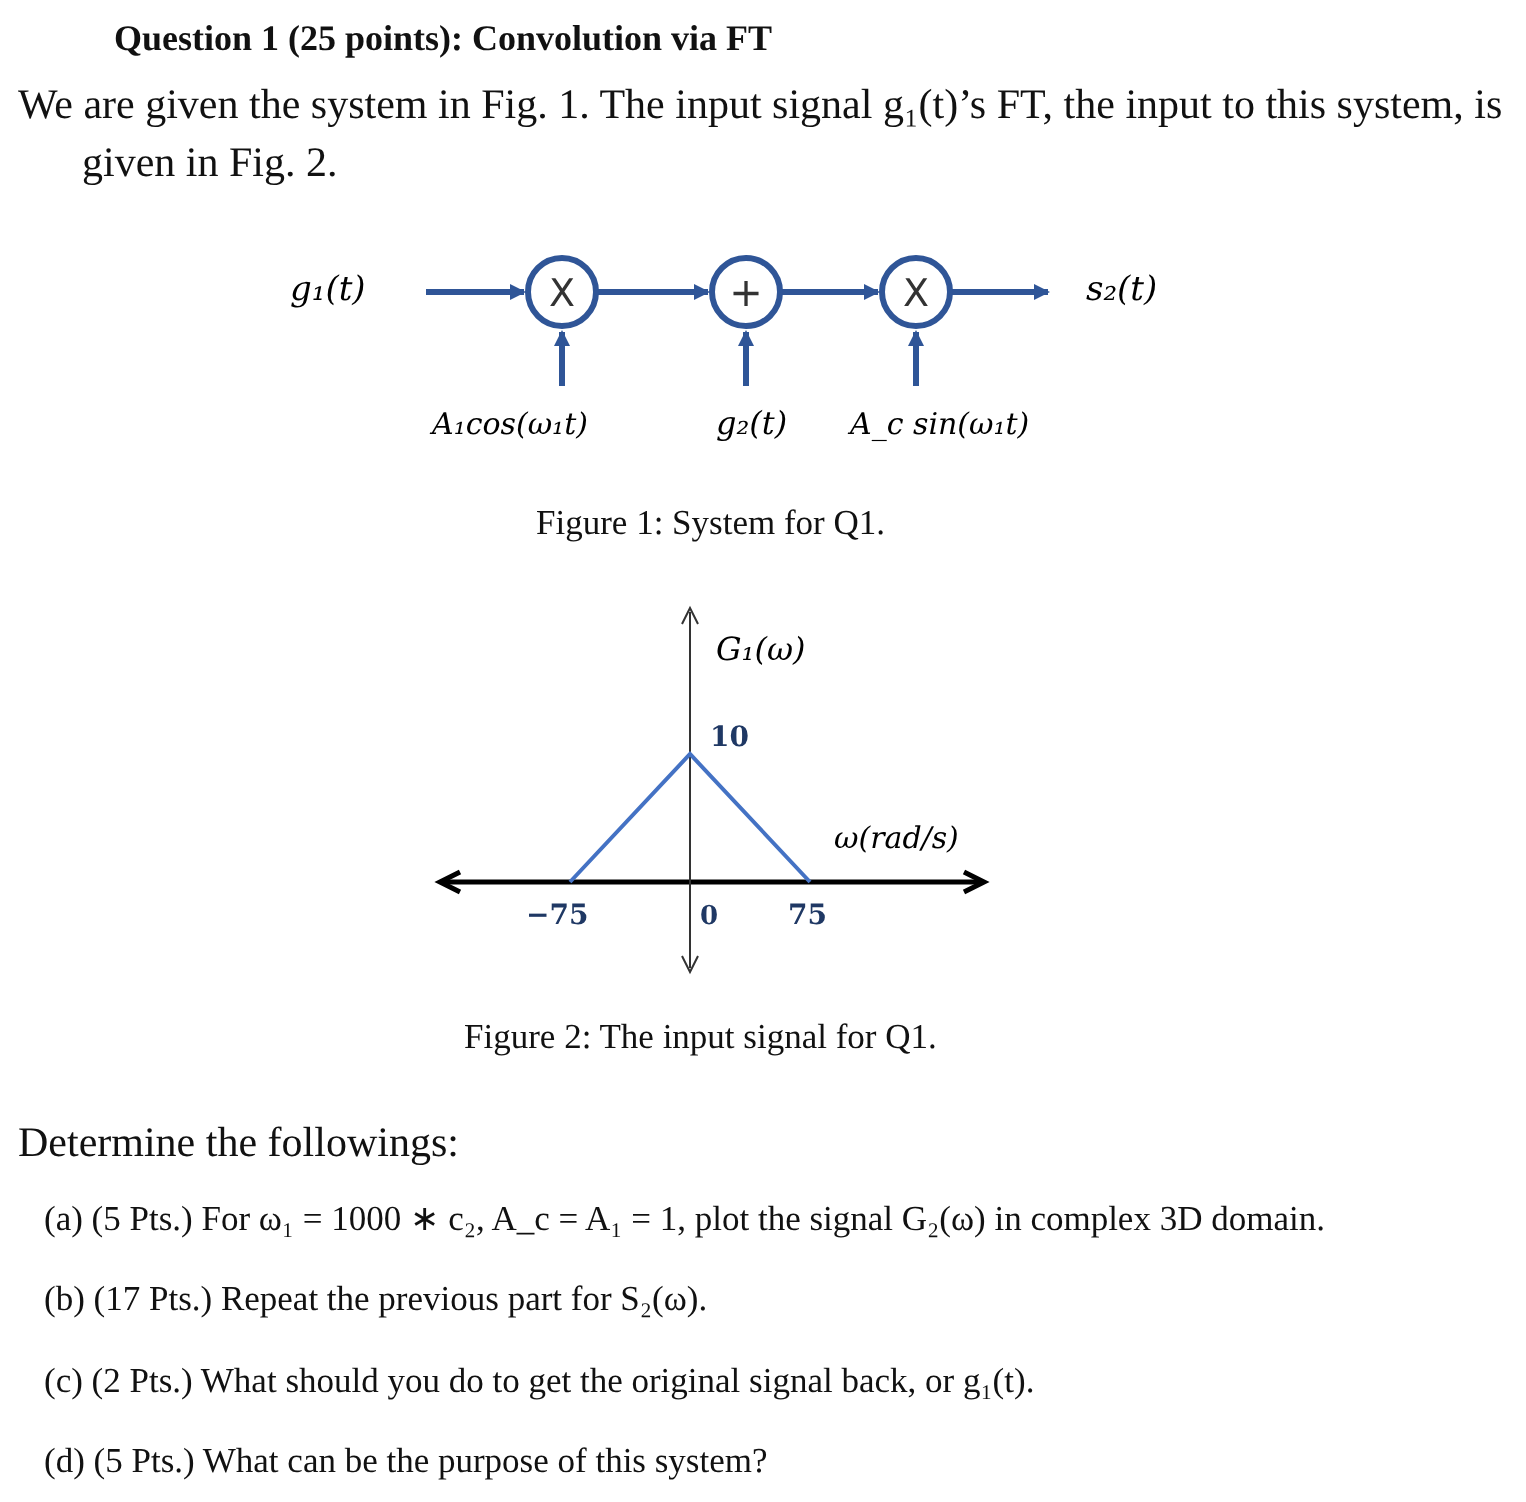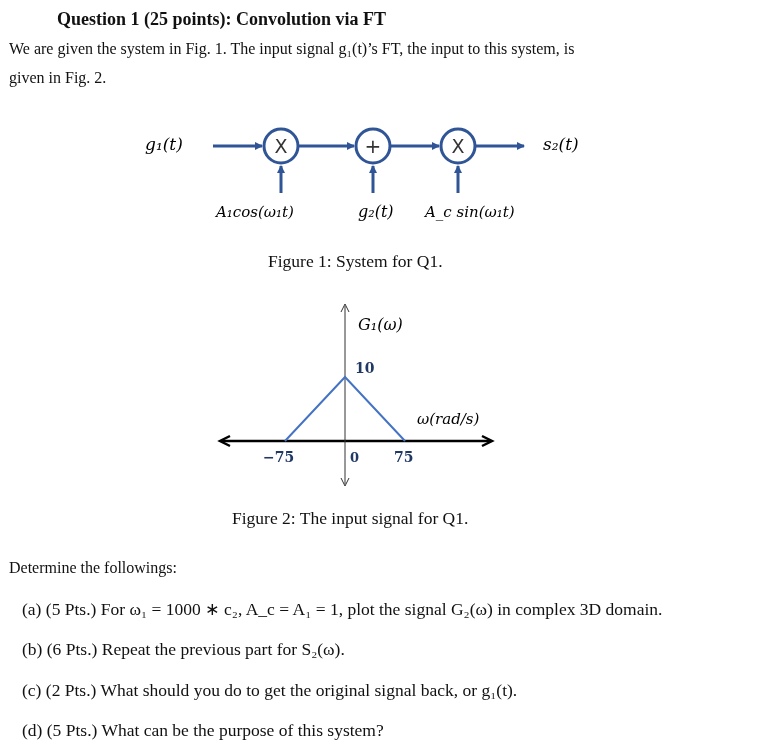--- a/index.html
+++ b/index.html
@@ -1,32 +1,32 @@
 <!DOCTYPE html>
 <html><head>
 <meta charset="utf-8">
 <style>
   html, body { margin: 0; padding: 0; background: #ffffff; }
   body { width: 763px; height: 751px; position: relative; overflow: hidden;
          font-family: "DejaVu Serif", "Liberation Serif", serif; color: #111; }
   .abs { position: absolute; white-space: nowrap; }
   .title { left: 9px; top: 9px; font-size: 18px; font-weight: bold; font-family: "Liberation Serif", serif; margin-left: 48px; }
-  .para { left: 9px; font-size: 16px; font-family: "Liberation Serif", serif; }
+  .para { left: 9px; font-size: 21px; font-family: "Liberation Serif", serif; }
   .caption { font-size: 17.5px; font-family: "Liberation Serif", serif; text-align: center; }
   .item { left: 22px; font-size: 17.5px; font-family: "Liberation Serif", serif; }
   svg text.math { font-family: "DejaVu Serif", serif; font-style: italic; }
   svg text.sans { font-family: "DejaVu Sans", sans-serif; }
   svg text.boldnum { font-family: "DejaVu Serif", serif; font-weight: bold; fill: #1f3864; }
 </style>
 </head>
 <body>
 
 <div class="abs title">Question 1 (25 points): Convolution via FT</div>
 <div class="abs para" style="top:40px;">We are given the system in Fig. 1. The input signal g₁(t)’s FT, the input to this system, is</div>
-<div class="abs para" style="top:69px;">given in Fig. 2.</div>
+<div class="abs para" style="top:69px;margin-left:32px;">given in Fig. 2.</div>
 
 <svg class="abs" style="left:0;top:0;" width="763" height="751">
   <defs>
     <marker id="arrowB" markerWidth="8" markerHeight="8" refX="7" refY="4" orient="auto" markerUnits="userSpaceOnUse">
       <path d="M0,0 L8,4 L0,8 z" fill="#2f5597"></path>
     </marker>
   </defs>
   <g>
     <text class="math" x="145" y="150" font-size="17">g₁(t)</text>
   </g>
@@ -77,15 +77,15 @@
     <text class="boldnum" x="350" y="462" font-size="13">0</text>
     <text class="boldnum" x="394" y="462" font-size="14">75</text>
   </g>
 </svg>
 
 <div class="abs caption" style="left:268px;top:251px;">Figure 1: System for Q1.</div>
 <div class="abs caption" style="left:232px;top:508px;">Figure 2: The input signal for Q1.</div>
 
 <div class="abs para" style="top:559px;">Determine the followings:</div>
 <div class="abs item" style="top:599px;">(a)  (5 Pts.)  For ω₁ = 1000 ∗ c₂, A_c = A₁ = 1, plot the signal G₂(ω) in complex 3D domain.</div>
-<div class="abs item" style="top:639px;">(b)  (6 Pts.)  Repeat the previous part for S₂(ω).</div>
+<div class="abs item" style="top:639px;">(b)  (17 Pts.)  Repeat the previous part for S₂(ω).</div>
 <div class="abs item" style="top:680px;">(c)  (2 Pts.)  What should you do to get the original signal back, or g₁(t).</div>
 <div class="abs item" style="top:720px;">(d)  (5 Pts.)  What can be the purpose of this system?</div>
 
 </body></html>

